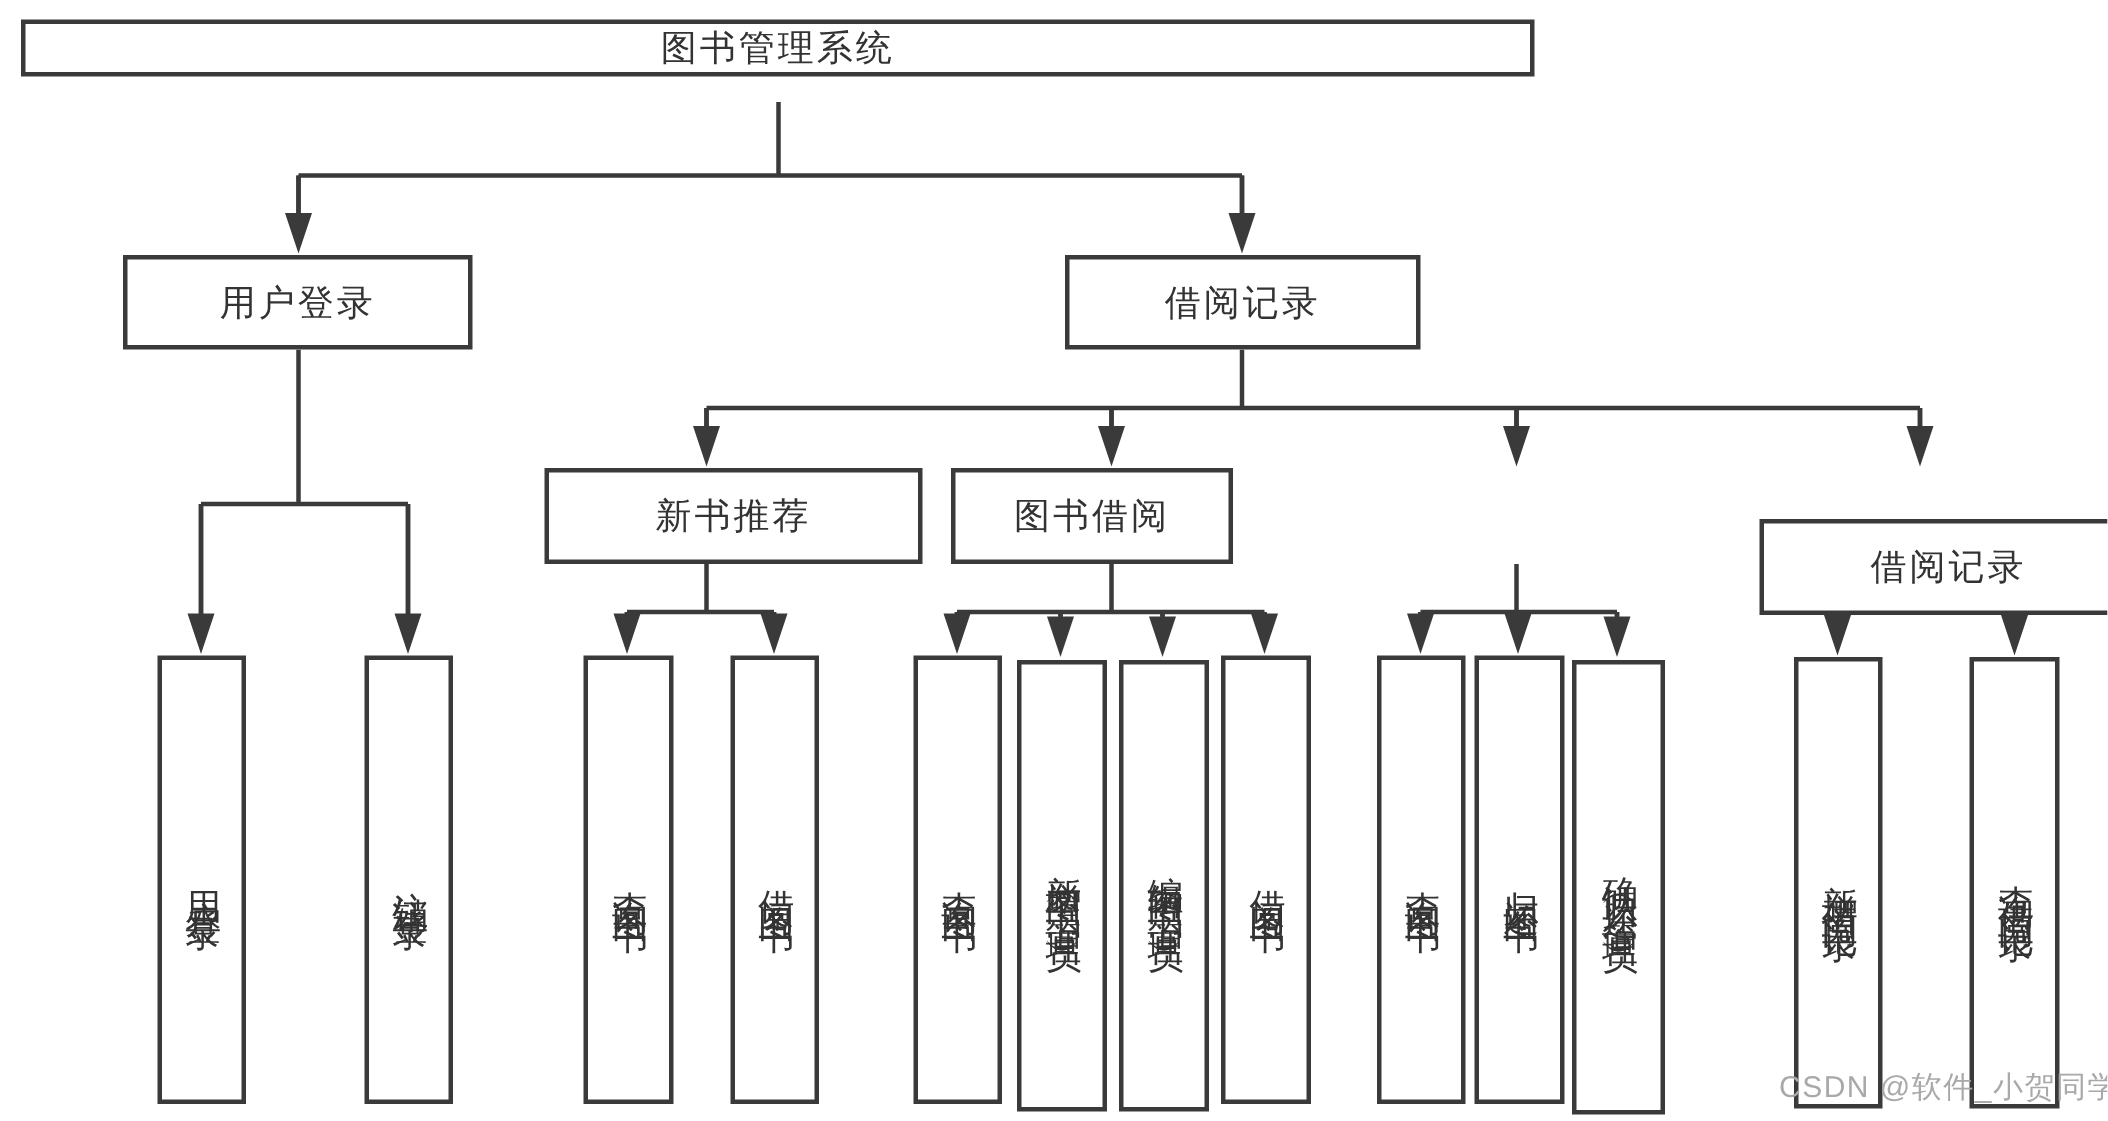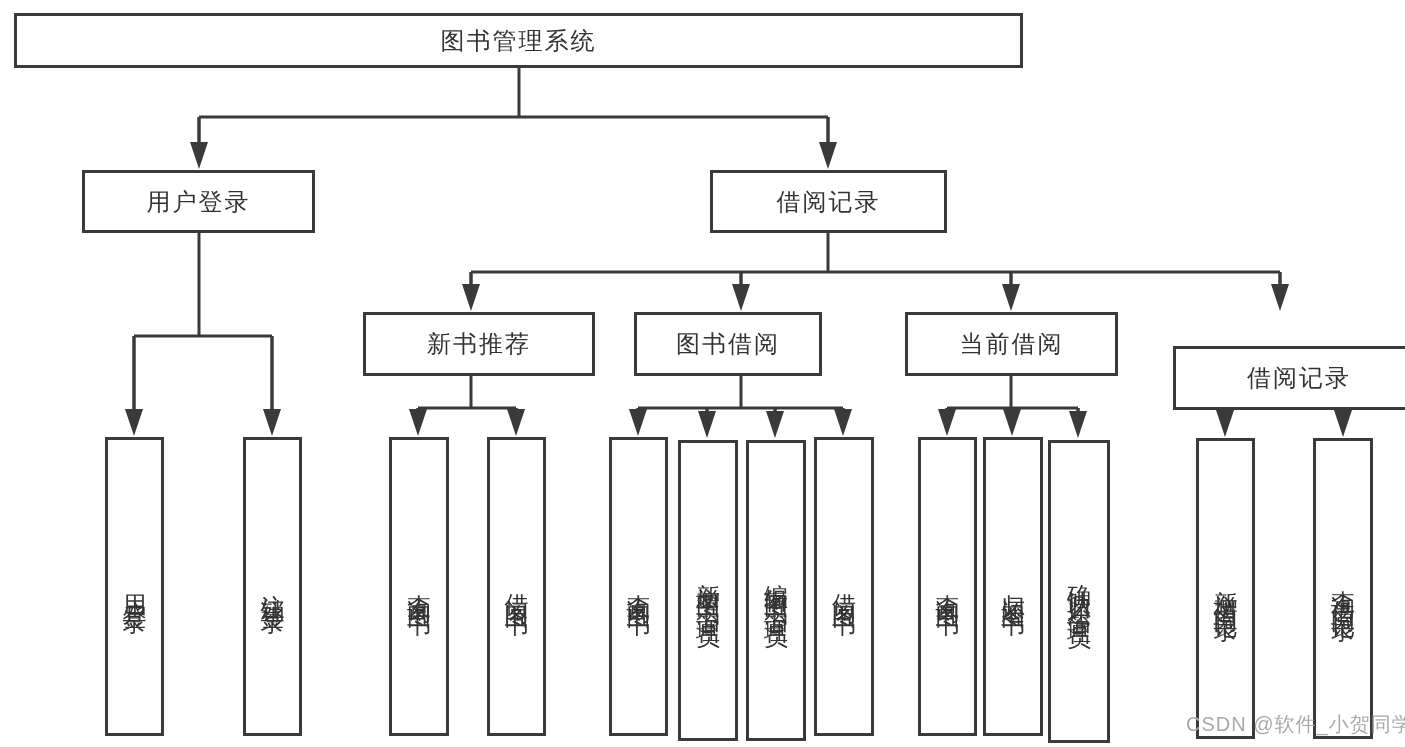--- a/index.html
+++ b/index.html
@@ -118,39 +118,36 @@
       <line x1="1012" y1="408" x2="1012" y2="412" stroke="#3a3a3a" stroke-width="3"></line>
       <polygon points="1003,409 1021,409 1012,436" fill="#3a3a3a"></polygon>
       <line x1="1078" y1="408" x2="1078" y2="414" stroke="#3a3a3a" stroke-width="3"></line>
       <polygon points="1069,411 1087,411 1078,438" fill="#3a3a3a"></polygon>
       <line x1="1225" y1="408" x2="1225" y2="413" stroke="#3a3a3a" stroke-width="3"></line>
       <polygon points="1216,410 1234,410 1225,437" fill="#3a3a3a"></polygon>
       <line x1="1343" y1="408" x2="1343" y2="413" stroke="#3a3a3a" stroke-width="3"></line>
       <polygon points="1334,410 1352,410 1343,437" fill="#3a3a3a"></polygon>
     </svg>
 
-  <div class="node" style="left:14px;top:13px;width:1009px;height:55px;">
+  <div class="node" style="left:14px;top:13px;width:1009px;height:38px;">
     <span>图书管理系统</span>
   </div>
 
   <div class="node" style="left:82px;top:170px;width:233px;height:63px;">
     <span>用户登录</span>
   </div>
   <div class="node" style="left:710px;top:170px;width:237px;height:63px;">
     <span>借阅记录</span>
   </div>
 
-  <div class="node" style="left:363px;top:312px;width:232px;height:64px;">
+  <div class="node" style="left:363px;top:312px;width:252px;height:64px;">
     <span>新书推荐</span>
   </div>
   <div class="node" style="left:634px;top:312px;width:188px;height:64px;">
     <span>图书借阅</span>
-  </div>
-  <div class="node" style="left:905px;top:312px;width:213px;height:64px;">
-    <span>当前借阅</span>
   </div>
   <div class="node" style="left:1173px;top:308px;width:252px;height:64px;margin-top:38px;">
     <span>借阅记录</span>
   </div>
 
   <div class="node vnode" style="left:105px;top:437px;width:59px;height:299px;">
     <span class="vtext">用户登录</span>
   </div>
   <div class="node vnode" style="left:243px;top:437px;width:59px;height:299px;">
     <span class="vtext">注销登录</span>

